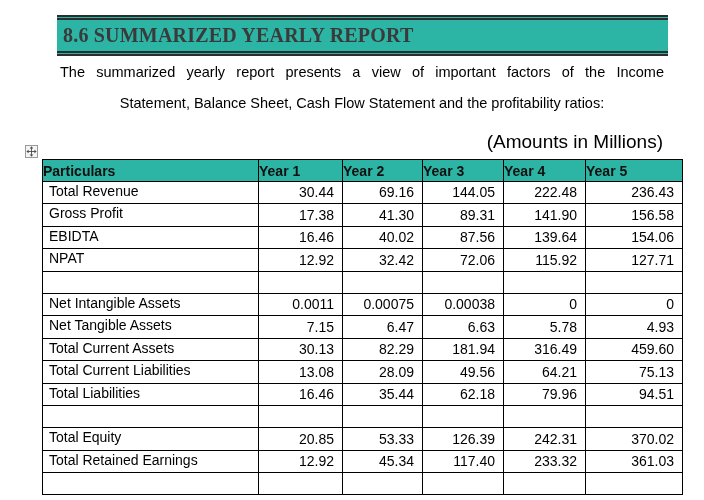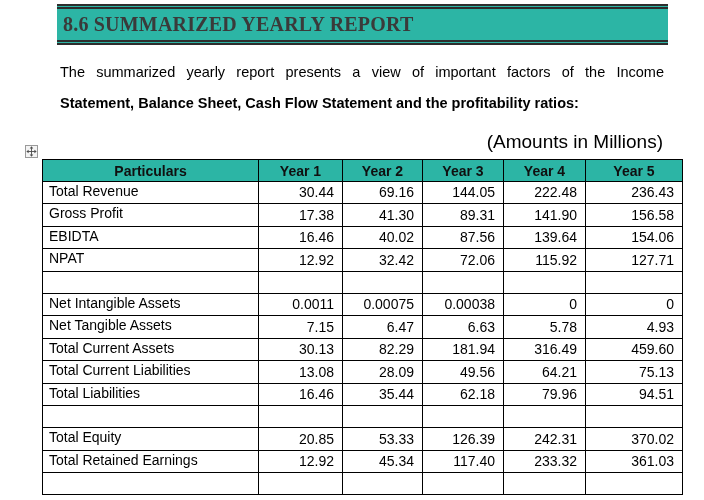--- a/index.html
+++ b/index.html
@@ -10,21 +10,21 @@
     background: #ffffff;
     overflow: hidden;
     font-family: "Liberation Sans", "DejaVu Sans", sans-serif;
     color: #000;
   }
 
   
   .banner {
     position: absolute;
     left: 57px;
-    top: 4px;
+    top: 15px;
     width: 605px;
     background: #2cb5a5;
     border-top: 5px double #2d2d2d;
     border-bottom: 5px double #2d2d2d;
     padding: 3px 0 4px 6px;
   }
   .banner h1 {
     margin: 0;
     font-family: "Liberation Serif", "DejaVu Serif", serif;
     font-weight: 600;
@@ -38,21 +38,21 @@
   .para {
     position: absolute;
     left: 60px;
     top: 57px;
     width: 604px;
     font-size: 14.5px;
     line-height: 31px;
     color: #000;
   }
   .para-line1 { text-align: justify; text-align-last: justify; }
-  .para-line2 { text-align: left; font-weight: bold; }
+  .para-line2 { text-align: center; }
 
   
   .amounts-note {
     position: absolute;
     left: 400px;
     top: 131px;
     width: 263px;
     text-align: right;
     font-size: 19px;
     color: #000;
@@ -94,21 +94,21 @@
   .report-table th, .report-table td {
     border: 1px solid #000;
     overflow: hidden;
     white-space: nowrap;
   }
   .report-table th {
     height: 21px;
     background: #2cb5a5;
     font-weight: bold;
     color: #101010;
-    text-align: center;
+    text-align: left;
     vertical-align: middle;
     font-size: 14px;
     padding: 0;
   }
   .report-table tbody tr { height: 22.4px; padding-left: 40px; }
   .report-table td.label-cell {
     text-align: left;
     vertical-align: top;
     padding: 1px 4px 0 6px;
   }

